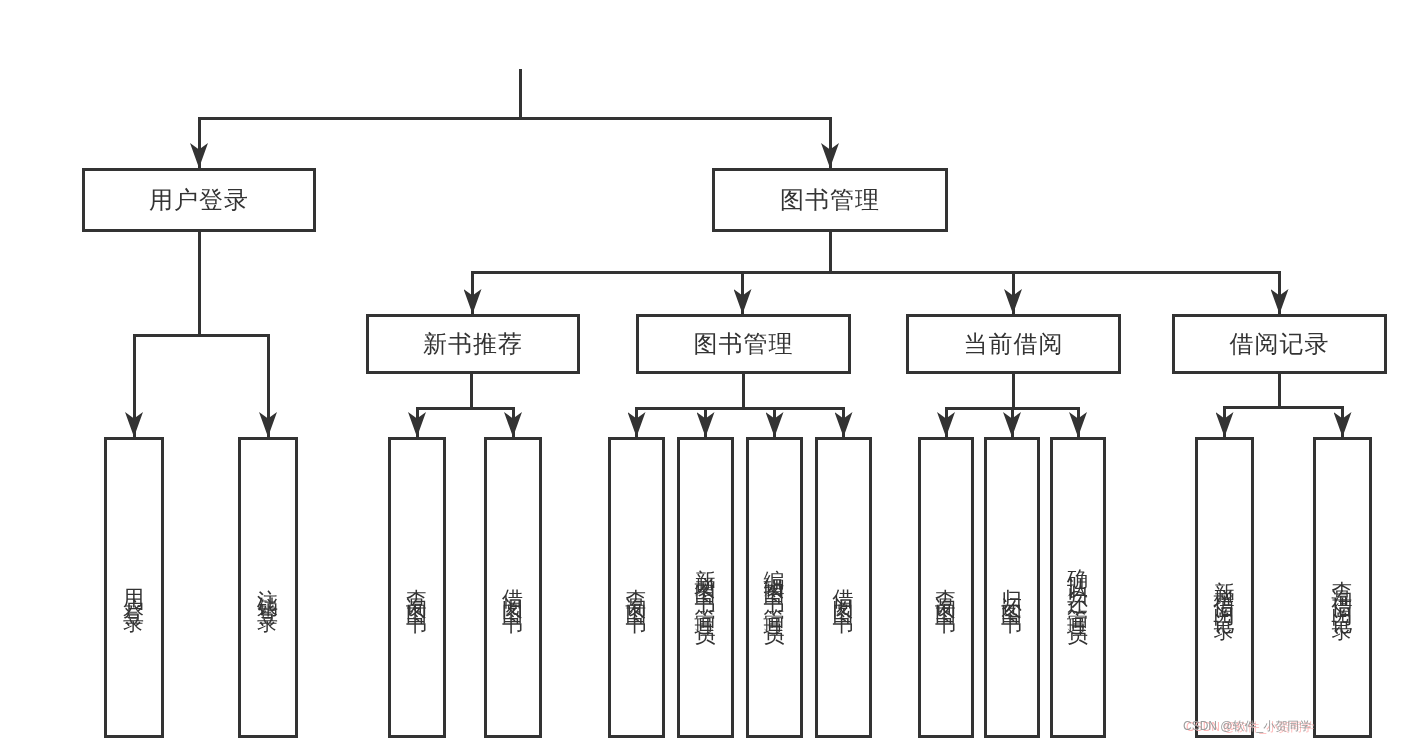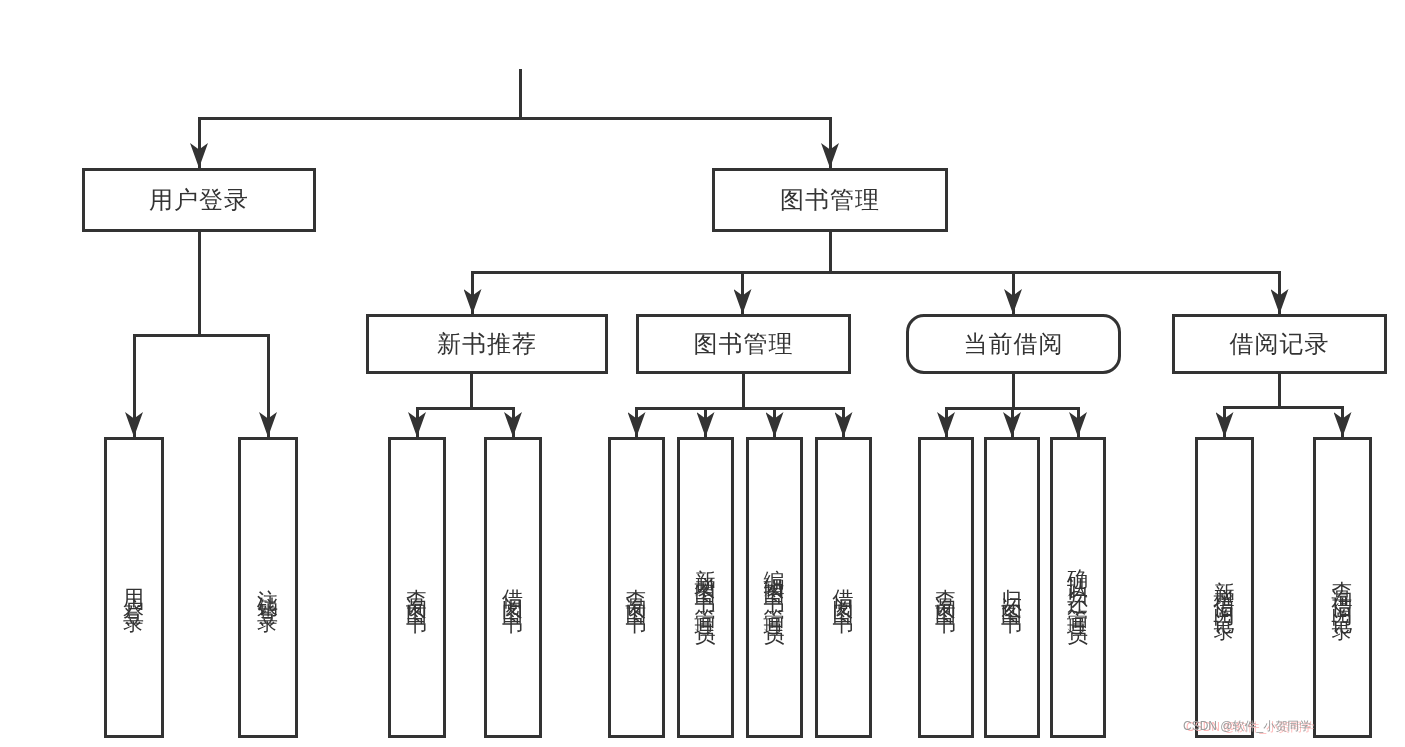--- a/index.html
+++ b/index.html
@@ -54,23 +54,23 @@
   <div class="h" style="left:471px;top:271px;width:810px;"></div>
   <div class="v" style="left:471px;top:271px;height:43px;"></div>
   <div class="ah" style="left:463.5px;top:289px;"></div>
   <div class="v" style="left:741px;top:271px;height:43px;"></div>
   <div class="ah" style="left:733.5px;top:289px;"></div>
   <div class="v" style="left:1011.5px;top:271px;height:43px;"></div>
   <div class="ah" style="left:1004px;top:289px;"></div>
   <div class="v" style="left:1278px;top:271px;height:43px;"></div>
   <div class="ah" style="left:1270.5px;top:289px;"></div>
 
-  <div class="box hlabel" style="left:366px;top:314px;width:242px;height:60px;">新书推荐</div>
+  <div class="box hlabel" style="left:366px;top:314px;width:214px;height:60px;">新书推荐</div>
   <div class="box hlabel" style="left:636px;top:314px;width:215px;height:60px;">图书管理</div>
-  <div class="box hlabel" style="left:906px;top:314px;width:215px;height:60px;border-radius:18px;">当前借阅</div>
+  <div class="box hlabel" style="left:906px;top:314px;width:215px;height:60px;">当前借阅</div>
   <div class="box hlabel" style="left:1172px;top:314px;width:215px;height:60px;">借阅记录</div>
 
   <div class="v" style="left:197.5px;top:232px;height:104px;"></div>
   <div class="h" style="left:132.5px;top:333.5px;width:137px;"></div>
   <div class="v" style="left:132.5px;top:333.5px;height:104px;"></div>
   <div class="ah" style="left:125px;top:412px;"></div>
   <div class="v" style="left:266.5px;top:333.5px;height:104px;"></div>
   <div class="ah" style="left:259px;top:412px;"></div>
 
   <div class="v" style="left:470px;top:374px;height:36px;"></div>

